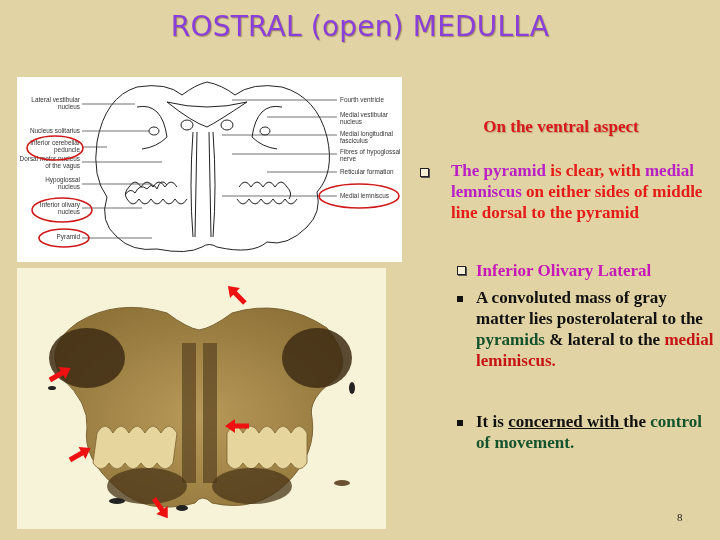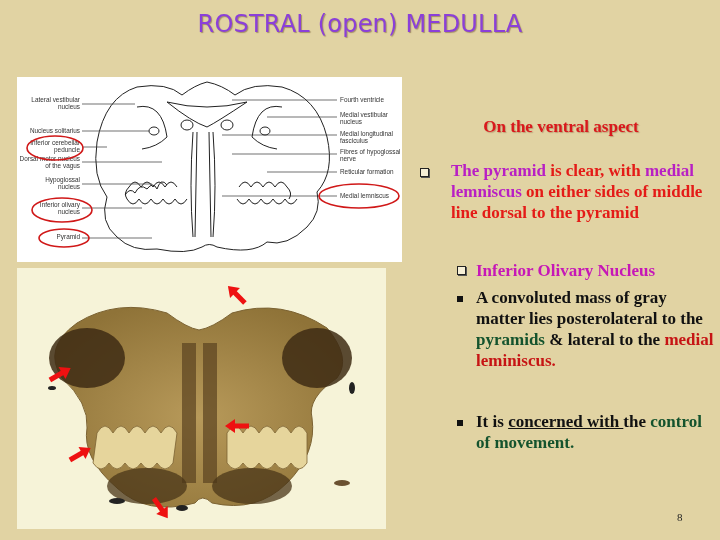--- a/index.html
+++ b/index.html
@@ -1,17 +1,17 @@
 <!DOCTYPE html>
 <html><head>
 <meta charset="utf-8">
 <style>
   html, body { margin:0; padding:0; }
   body { width:720px; height:540px; background:#e1d3a3; position:relative; overflow:hidden; font-family:"DejaVu Serif", serif; }
-  .title { position:absolute; left:0; top:10px; width:720px; text-align:center; font-family:"DejaVu Sans", sans-serif; font-size:24px; color:#8b3fd9; text-shadow:1px 1px 1px rgba(90,60,30,.45); letter-spacing:0.2px; }
+  .title { position:absolute; left:0; top:10px; width:720px; text-align:center; font-family:"DejaVu Sans", sans-serif; font-size:28px; color:#8b3fd9; text-shadow:1px 1px 1px rgba(90,60,30,.45); letter-spacing:0.2px; }
   .diagram { position:absolute; left:17px; top:77px; width:385px; height:185px; background:#fff; }
   .photo { position:absolute; left:17px; top:268px; width:369px; height:261px; background:#f8f6dc; overflow:hidden; }
   .diagram svg, .photo svg { display:block; }
   .lbl { font-family:"Liberation Sans", sans-serif; font-size:6.4px; fill:#333; }
   .heading { position:absolute; left:408px; top:117px; width:306px; text-align:center; font-family:"Liberation Serif", serif; font-weight:bold; font-size:17px; color:#d9181c; text-shadow:1px 1px 1px rgba(120,60,30,.35); }
   .para { position:absolute; font-family:"Liberation Serif", serif; font-weight:bold; font-size:17px; line-height:21px; }
   .p1 { left:451px; top:160px; width:265px; color:#e41b17; }
   .p2 { left:476px; top:260px; width:240px; color:#c617b7; }
   .p3 { left:476px; top:287px; width:240px; color:#111; }
   .p4 { left:476px; top:411px; width:240px; color:#111; }
@@ -159,21 +159,21 @@
     </g>
   </svg>
 </div>
 
 <div class="heading">On the ventral aspect</div>
 
 <span class="qbullet" style="left:420px; top:168px;"></span>
 <div class="para p1"><span class="pink">The pyramid</span><span> is clear, with </span><span class="pink">medial lemniscus</span><span> on either sides of middle line dorsal to the pyramid</span></div>
 
 <span class="qbullet" style="left:457px; top:266px;"></span>
-<div class="para p2">Inferior Olivary Nucleus</div>
+<div class="para p2">Inferior Olivary Lateral</div>
 
 <span class="sbullet" style="left:457px; top:296px;"></span>
 <div class="para p3"><span> A convoluted mass of gray matter lies posterolateral to the </span><span class="blue">pyramids</span><span> &amp; lateral to the </span><span class="red">medial leminiscus.</span></div>
 
 <span class="sbullet" style="left:457px; top:420px;"></span>
 <div class="para p4"><span>It is </span><span class="u">concerned with </span><span>the </span><span class="blue">control of movement.</span></div>
 
 <div class="pagenum">8</div>
 
 </body></html>

